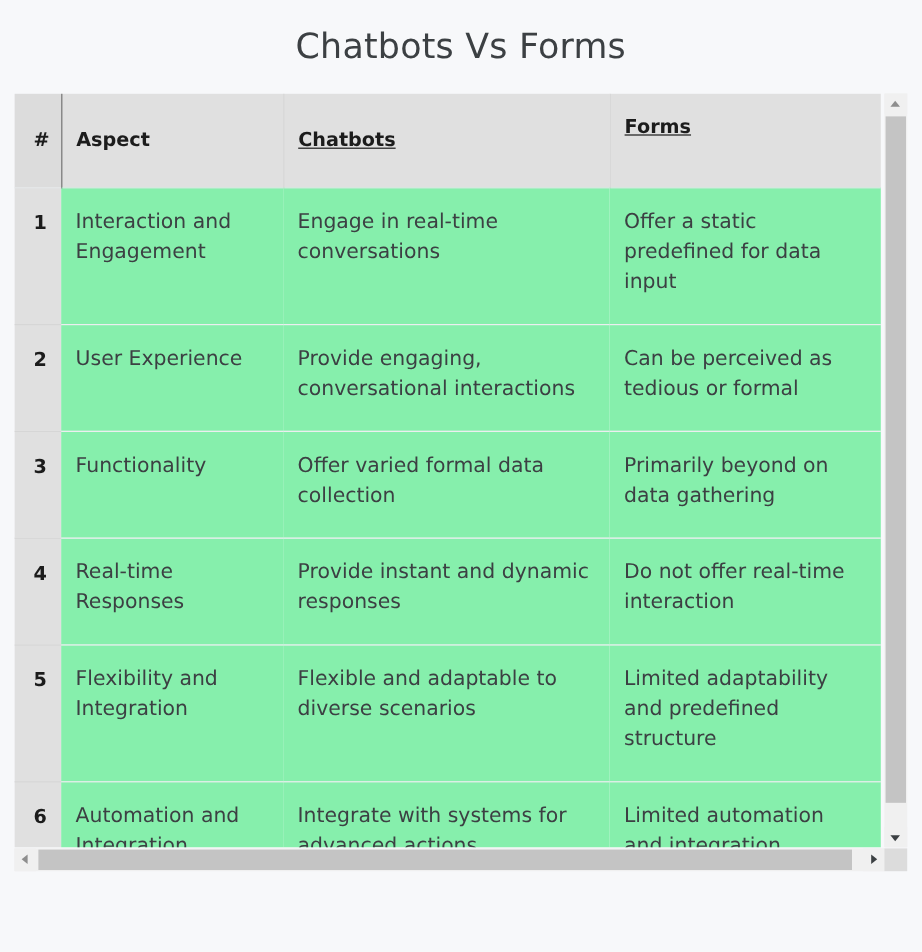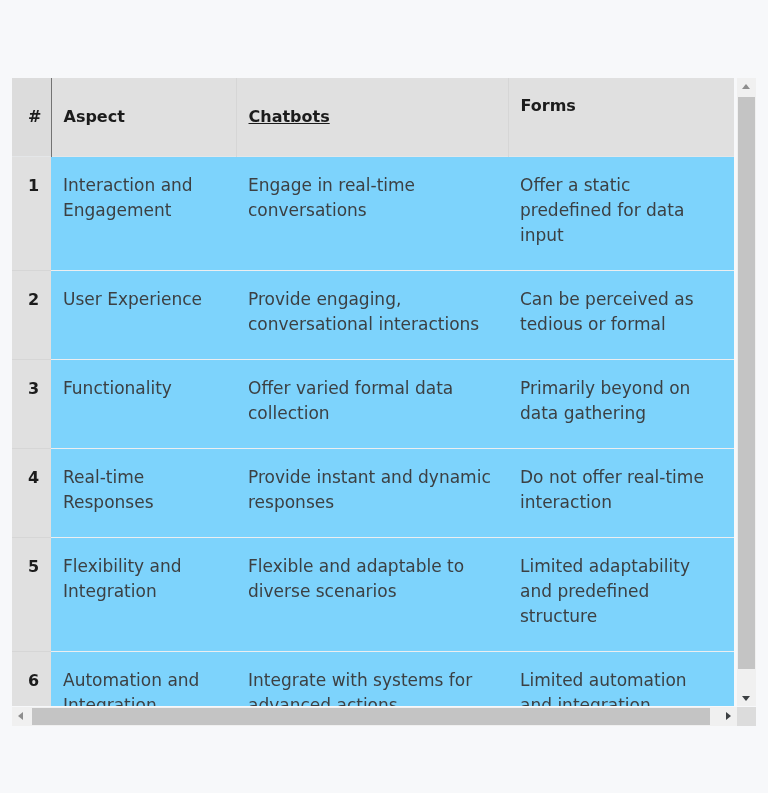--- a/index.html
+++ b/index.html
@@ -99,25 +99,26 @@
     vertical-align: middle;
     border-left: 1px solid #d6d6d6;
     text-decoration: underline;
   }
   table.cmp thead th.h-forms {
     vertical-align: top;
     border-left: 1px solid #d6d6d6;
   }
   table.cmp thead th.h-forms .hcell {
     padding-top: 18px;
+    text-decoration: underline;
   }
 
   
   table.cmp tbody td {
-    background: #7dd3fc;
+    background: #86efac;
     color: #3c4043;
     font-size: 17px;
     font-weight: 400;
     line-height: 25px;
     text-align: left;
     vertical-align: top;
     padding: 16px 12px 22px 12px;
     border-top: 1px solid #eceef0;
     box-sizing: border-box;
   }
@@ -217,20 +218,21 @@
     width: 19px;
     height: 19px;
     background: #dcdcdc;
   }
 </style>
 </head>
 <body>
 
 <div class="page">
 
+  <div class="page-title">Chatbots Vs Forms</div>
 
   <div class="table-viewport">
     <div class="scroll-content">
 
       <table class="cmp">
         <colgroup>
           <col class="c-num">
           <col class="c-aspect">
           <col class="c-chat">
           <col class="c-forms">

